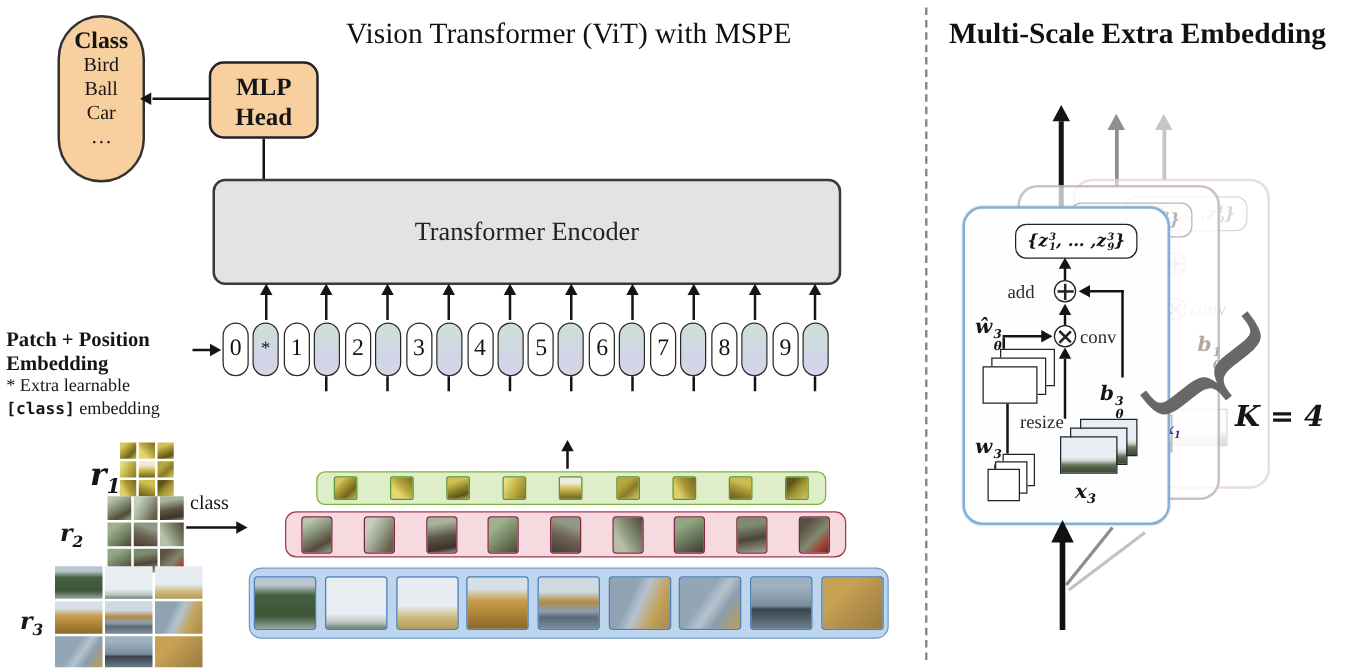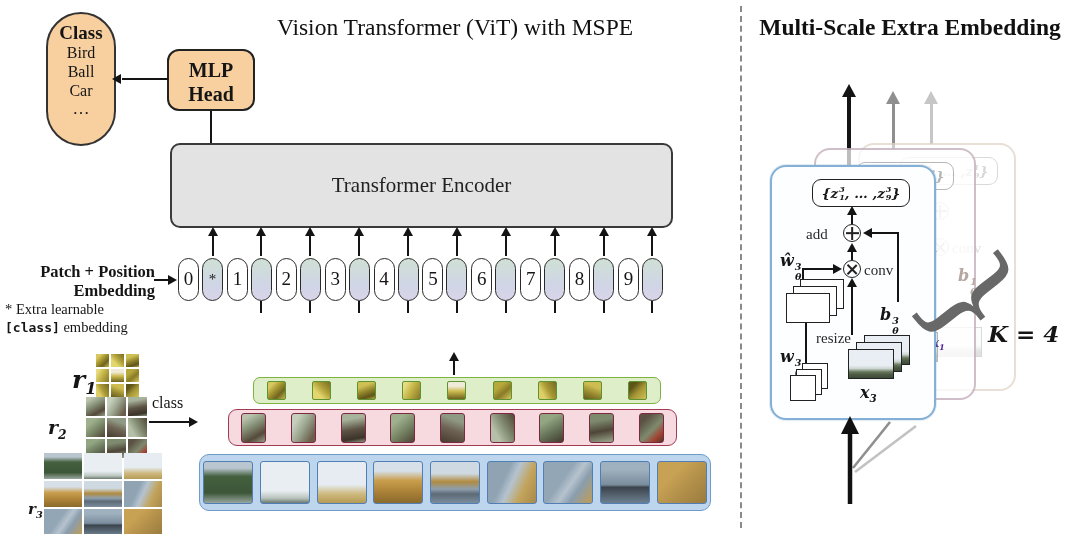--- a/index.html
+++ b/index.html
@@ -198,21 +198,21 @@
     </div>
       <div class="token-pair">
       <div class="tp-up"></div>
       <div class="tu tp-uph"></div>
       <div class="tp-white"><span>9</span></div>
       <div class="tp-color"><span></span></div>
       <div class="tp-down"></div>
     </div>
     </div>
 
-  <div class="abs" style="left:5px;top:263px;width:150px;text-align:right;font-weight:700;font-size:16.5px;line-height:1.15;">
+  <div class="abs" style="left:5px;top:263px;width:150px;text-align:left;font-weight:700;font-size:16.5px;line-height:1.15;">
     <div>Patch + Position</div>
     <div>Embedding</div>
   </div>
   <div class="hl" style="left:154px;top:279px;width:16px;"></div>
   <div class="tr" style="left:168px;top:275px;"></div>
   <div class="abs" style="left:5px;top:301px;font-size:14.5px;">
     <span>* Extra learnable</span>
   </div>
   <div class="abs" style="left:5px;top:319px;font-size:14.5px;">
     <span style="font-family:'DejaVu Sans Mono',monospace;font-weight:700;font-size:13px;">[class]</span><span> embedding</span>
@@ -276,21 +276,21 @@
       <div class="kp"></div>
       <div class="kp"></div>
       <div class="kp"></div>
       <div class="kp"></div>
       <div class="kp"></div>
       <div class="kp"></div>
       <div class="kp"></div>
       <div class="kp"></div>
       <div class="kp"></div>
     </div>
-  <div class="abs m" style="left:16px;top:500px;font-size:15px;margin-left:12px;">
+  <div class="abs m" style="left:16px;top:486px;font-size:19px;">
     <span>r</span><sub class="simple">3</sub>
   </div>
   <div class="abs grid" id="grid-r3">
       <div class="bp"></div>
       <div class="bp"></div>
       <div class="bp"></div>
       <div class="bp"></div>
       <div class="bp"></div>
       <div class="bp"></div>
       <div class="bp"></div>

